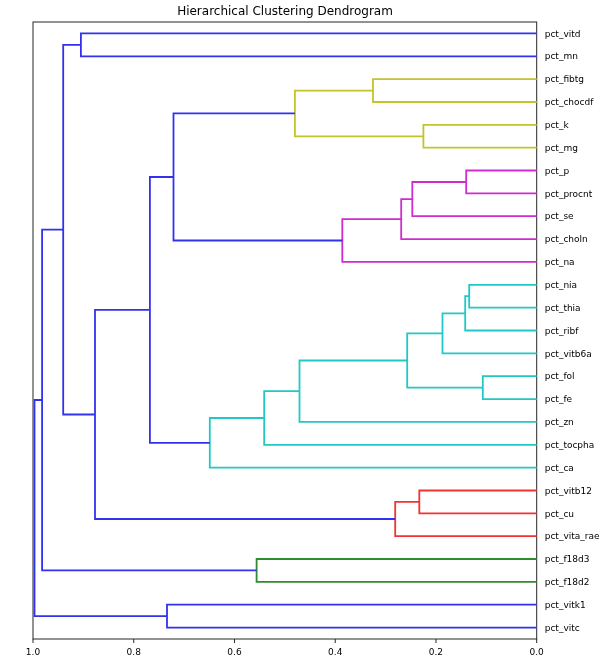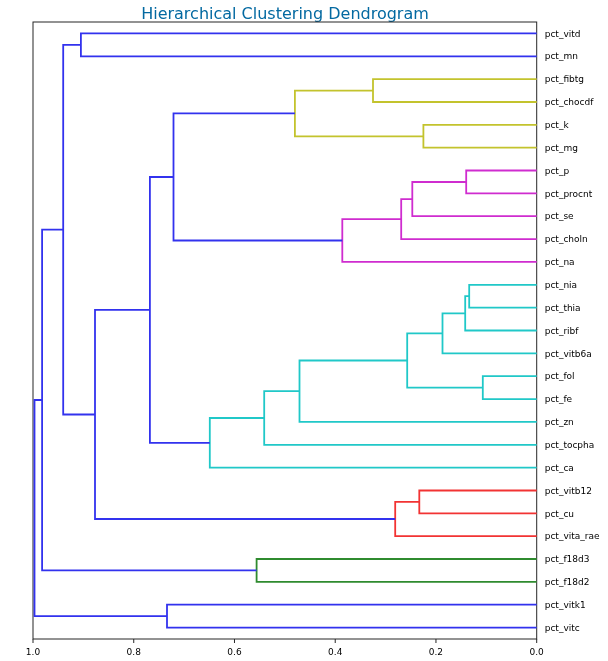--- a/index.html
+++ b/index.html
@@ -7,22 +7,22 @@
     position:relative;
     width:608px;height:661px;
     background:#ffffff;
     font-family:"DejaVu Sans", sans-serif;
     overflow:hidden;
   }
   .chart-title{
     position:absolute;
     left:33px;width:504px;top:4px;
     text-align:center;
-    font-size:16px;
-    color:#0369a1;
+    font-size:12px;
+    color:#000000;
     white-space:nowrap;
   }
   svg{position:absolute;left:0;top:0;}
 </style>
 </head>
 <body>
 
 <div class="figure">
   <div class="chart-title">Hierarchical Clustering Dendrogram</div>
   <svg id="plot" width="608" height="661">

